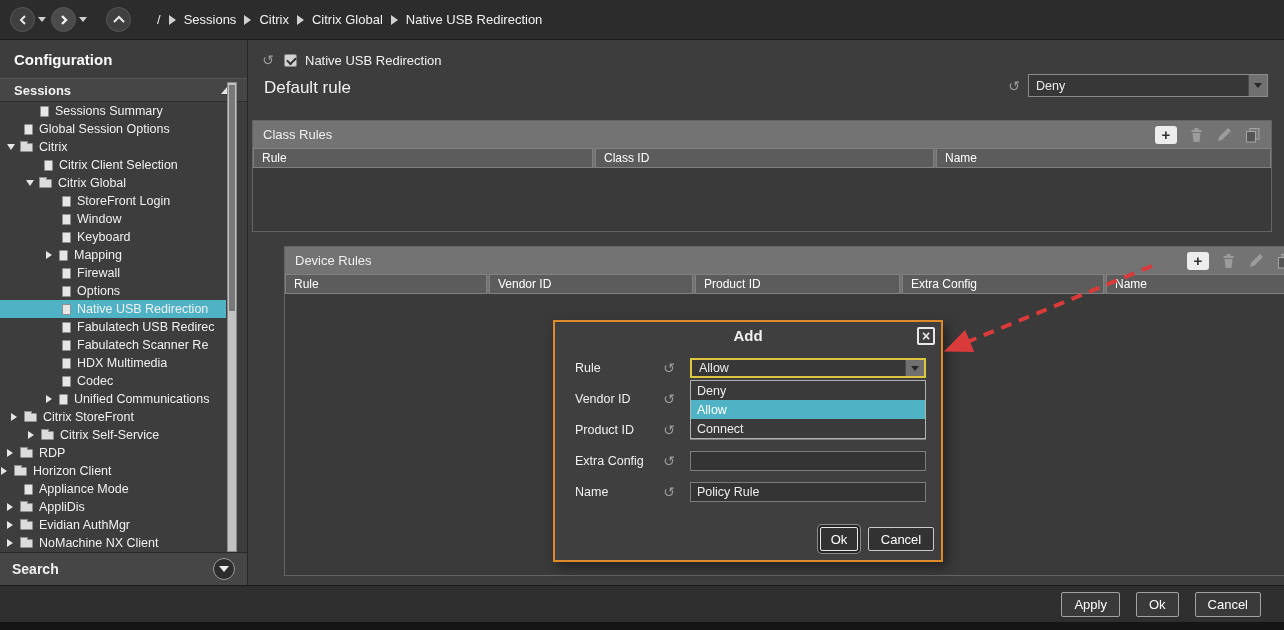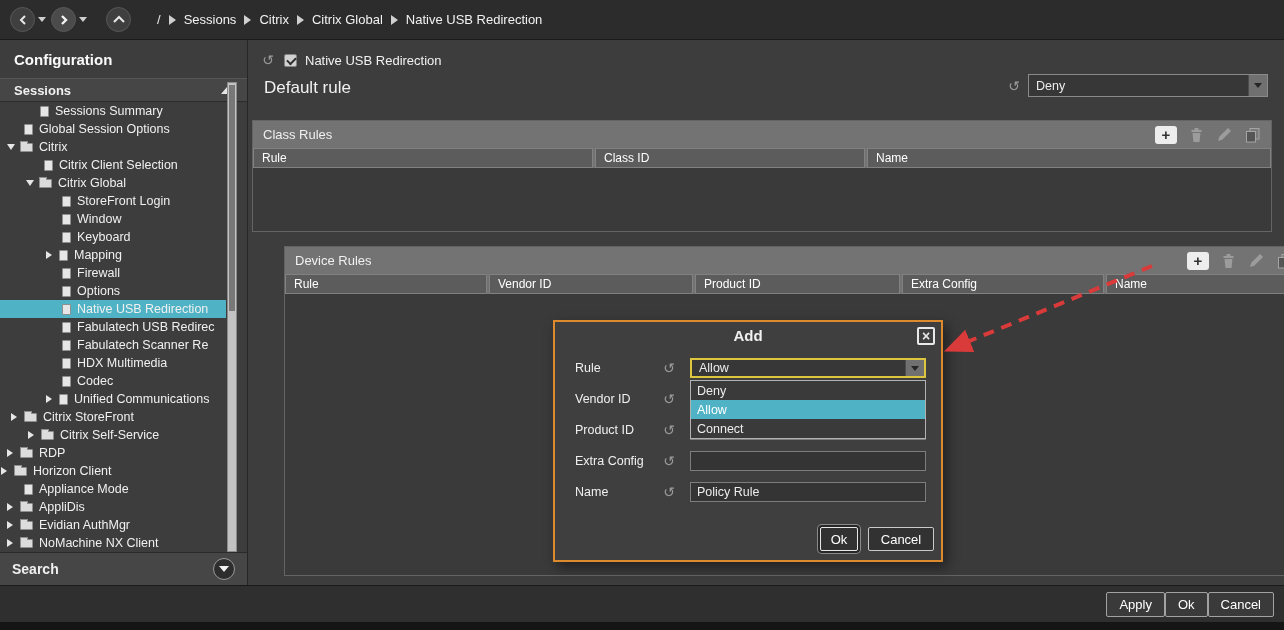--- a/index.html
+++ b/index.html
@@ -110,21 +110,21 @@
   .opt{height:19px;display:flex;align-items:center;padding-left:6px;font-size:12.5px;color:#ececec;}
   .opt.sel{background:#4fb3c5;color:#fff;}
   .dlg-btn{position:absolute;top:205px;height:24px;background:#323232;border:1px solid #c9c9c9;
            border-radius:2px;color:#fff;font-size:13px;display:flex;align-items:center;justify-content:center;}
   #dlg-ok{left:265px;width:38px;border:1px solid #e8e8e8;box-shadow:0 0 0 2px #272727,0 0 0 3px #8a8a8a;}
   #dlg-cancel{left:313px;width:66px;}
 
   
   .footer{position:absolute;left:0;top:585px;width:1284px;height:37px;background:#2f2f2f;
           border-top:1px solid #1a1a1a;display:flex;align-items:center;justify-content:flex-end;
-          padding-right:10px;}
+          gap:16px;padding-right:23px;}
   .fbtn{height:25px;padding:0 12px;background:#3a3a3a;border:1px solid #a2a2a2;border-radius:2px;
         color:#fff;font-size:13px;display:flex;align-items:center;justify-content:center;}
   .bottom-strip{position:absolute;left:0;top:622px;width:1284px;height:8px;background:#151515;}
 
   
   #arrow{position:absolute;left:0;top:0;pointer-events:none;z-index:60;}
 </style>
 </head>
 <body>
 
@@ -327,21 +327,21 @@
           <span class="toolico">
               <svg width="16" height="16" viewBox="0 0 16 16">
                 <rect x="5" y="1.5" width="9" height="10.5" fill="#7a7a7a" stroke="#a5a5a5"></rect>
                 <rect x="1.5" y="4.5" width="9" height="10.5" fill="#555" stroke="#a5a5a5"></rect>
               </svg>
             </span>
         </div>
       </div>
       <div class="thead">
         <div class="th" style="width:340px">Rule</div>
-        <div class="th" style="width:270px">Class ID</div>
+        <div class="th" style="width:339px">Class ID</div>
         <div class="th" style="flex:1">Name</div>
       </div>
       <div class="tbody"></div>
     </div>
 
     <div class="panel" id="device-panel">
       <div class="panel-hdr">
         <span>Device Rules</span>
         <div class="panel-tools">
           <span class="btn-plus"></span>

